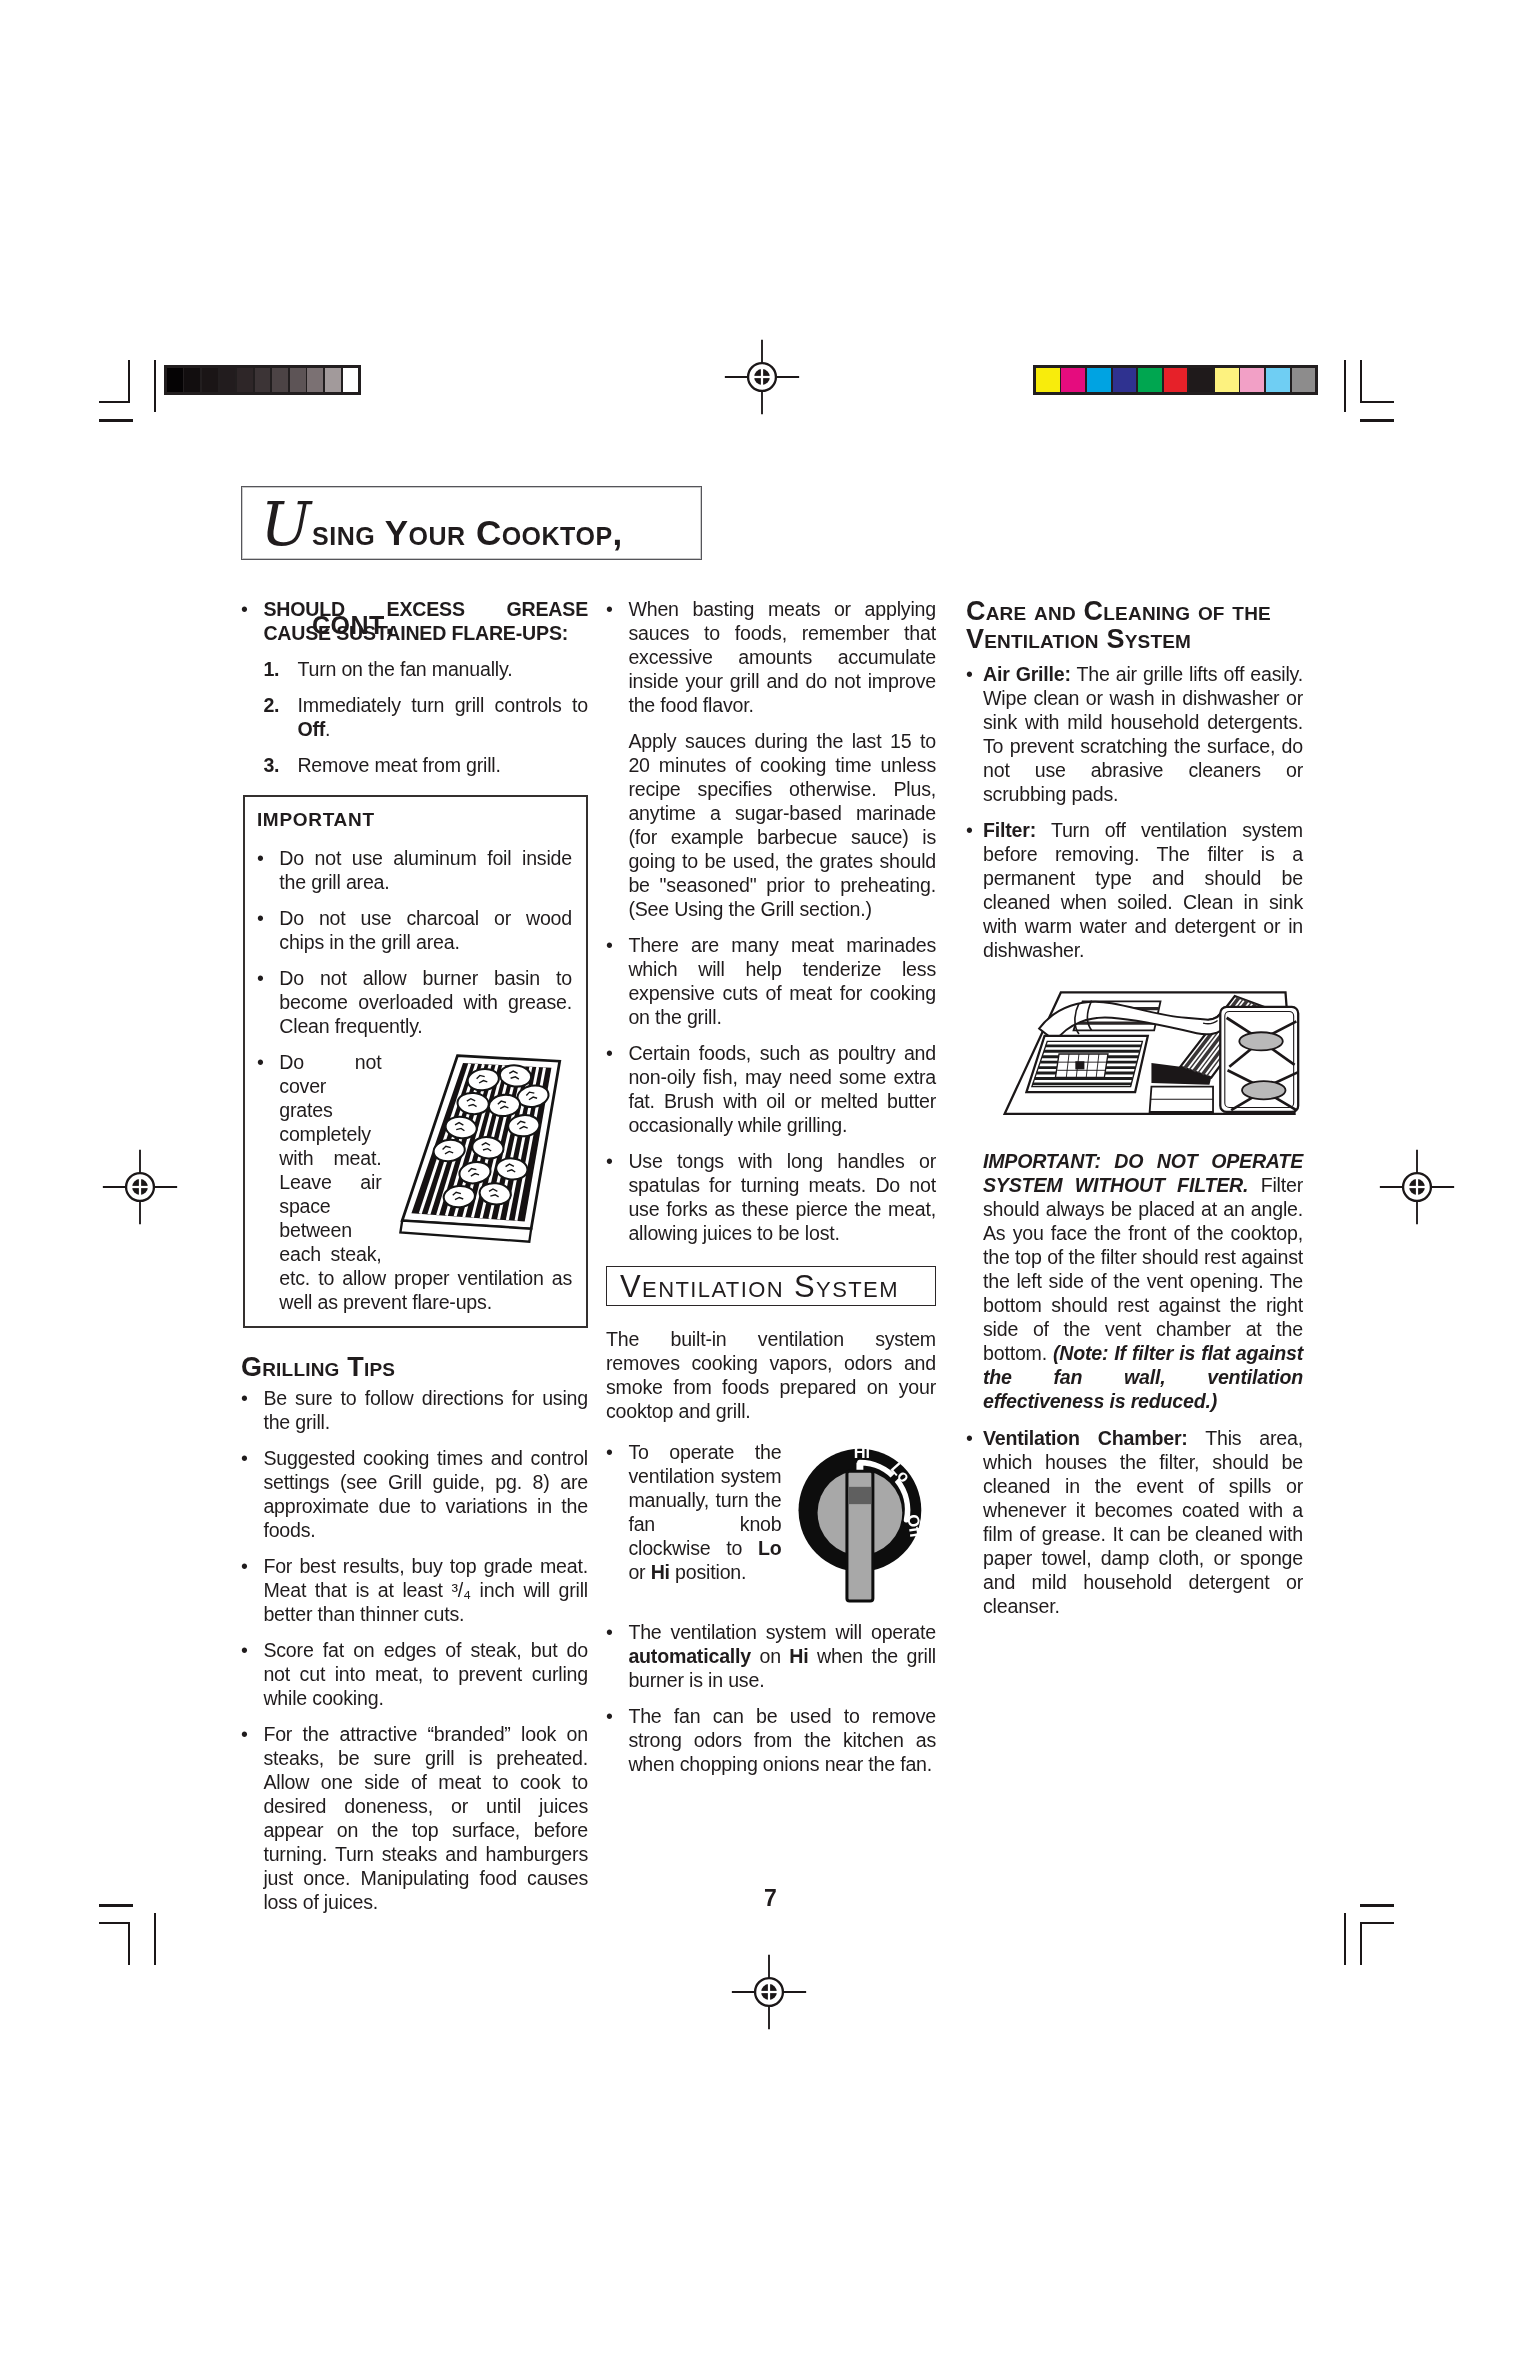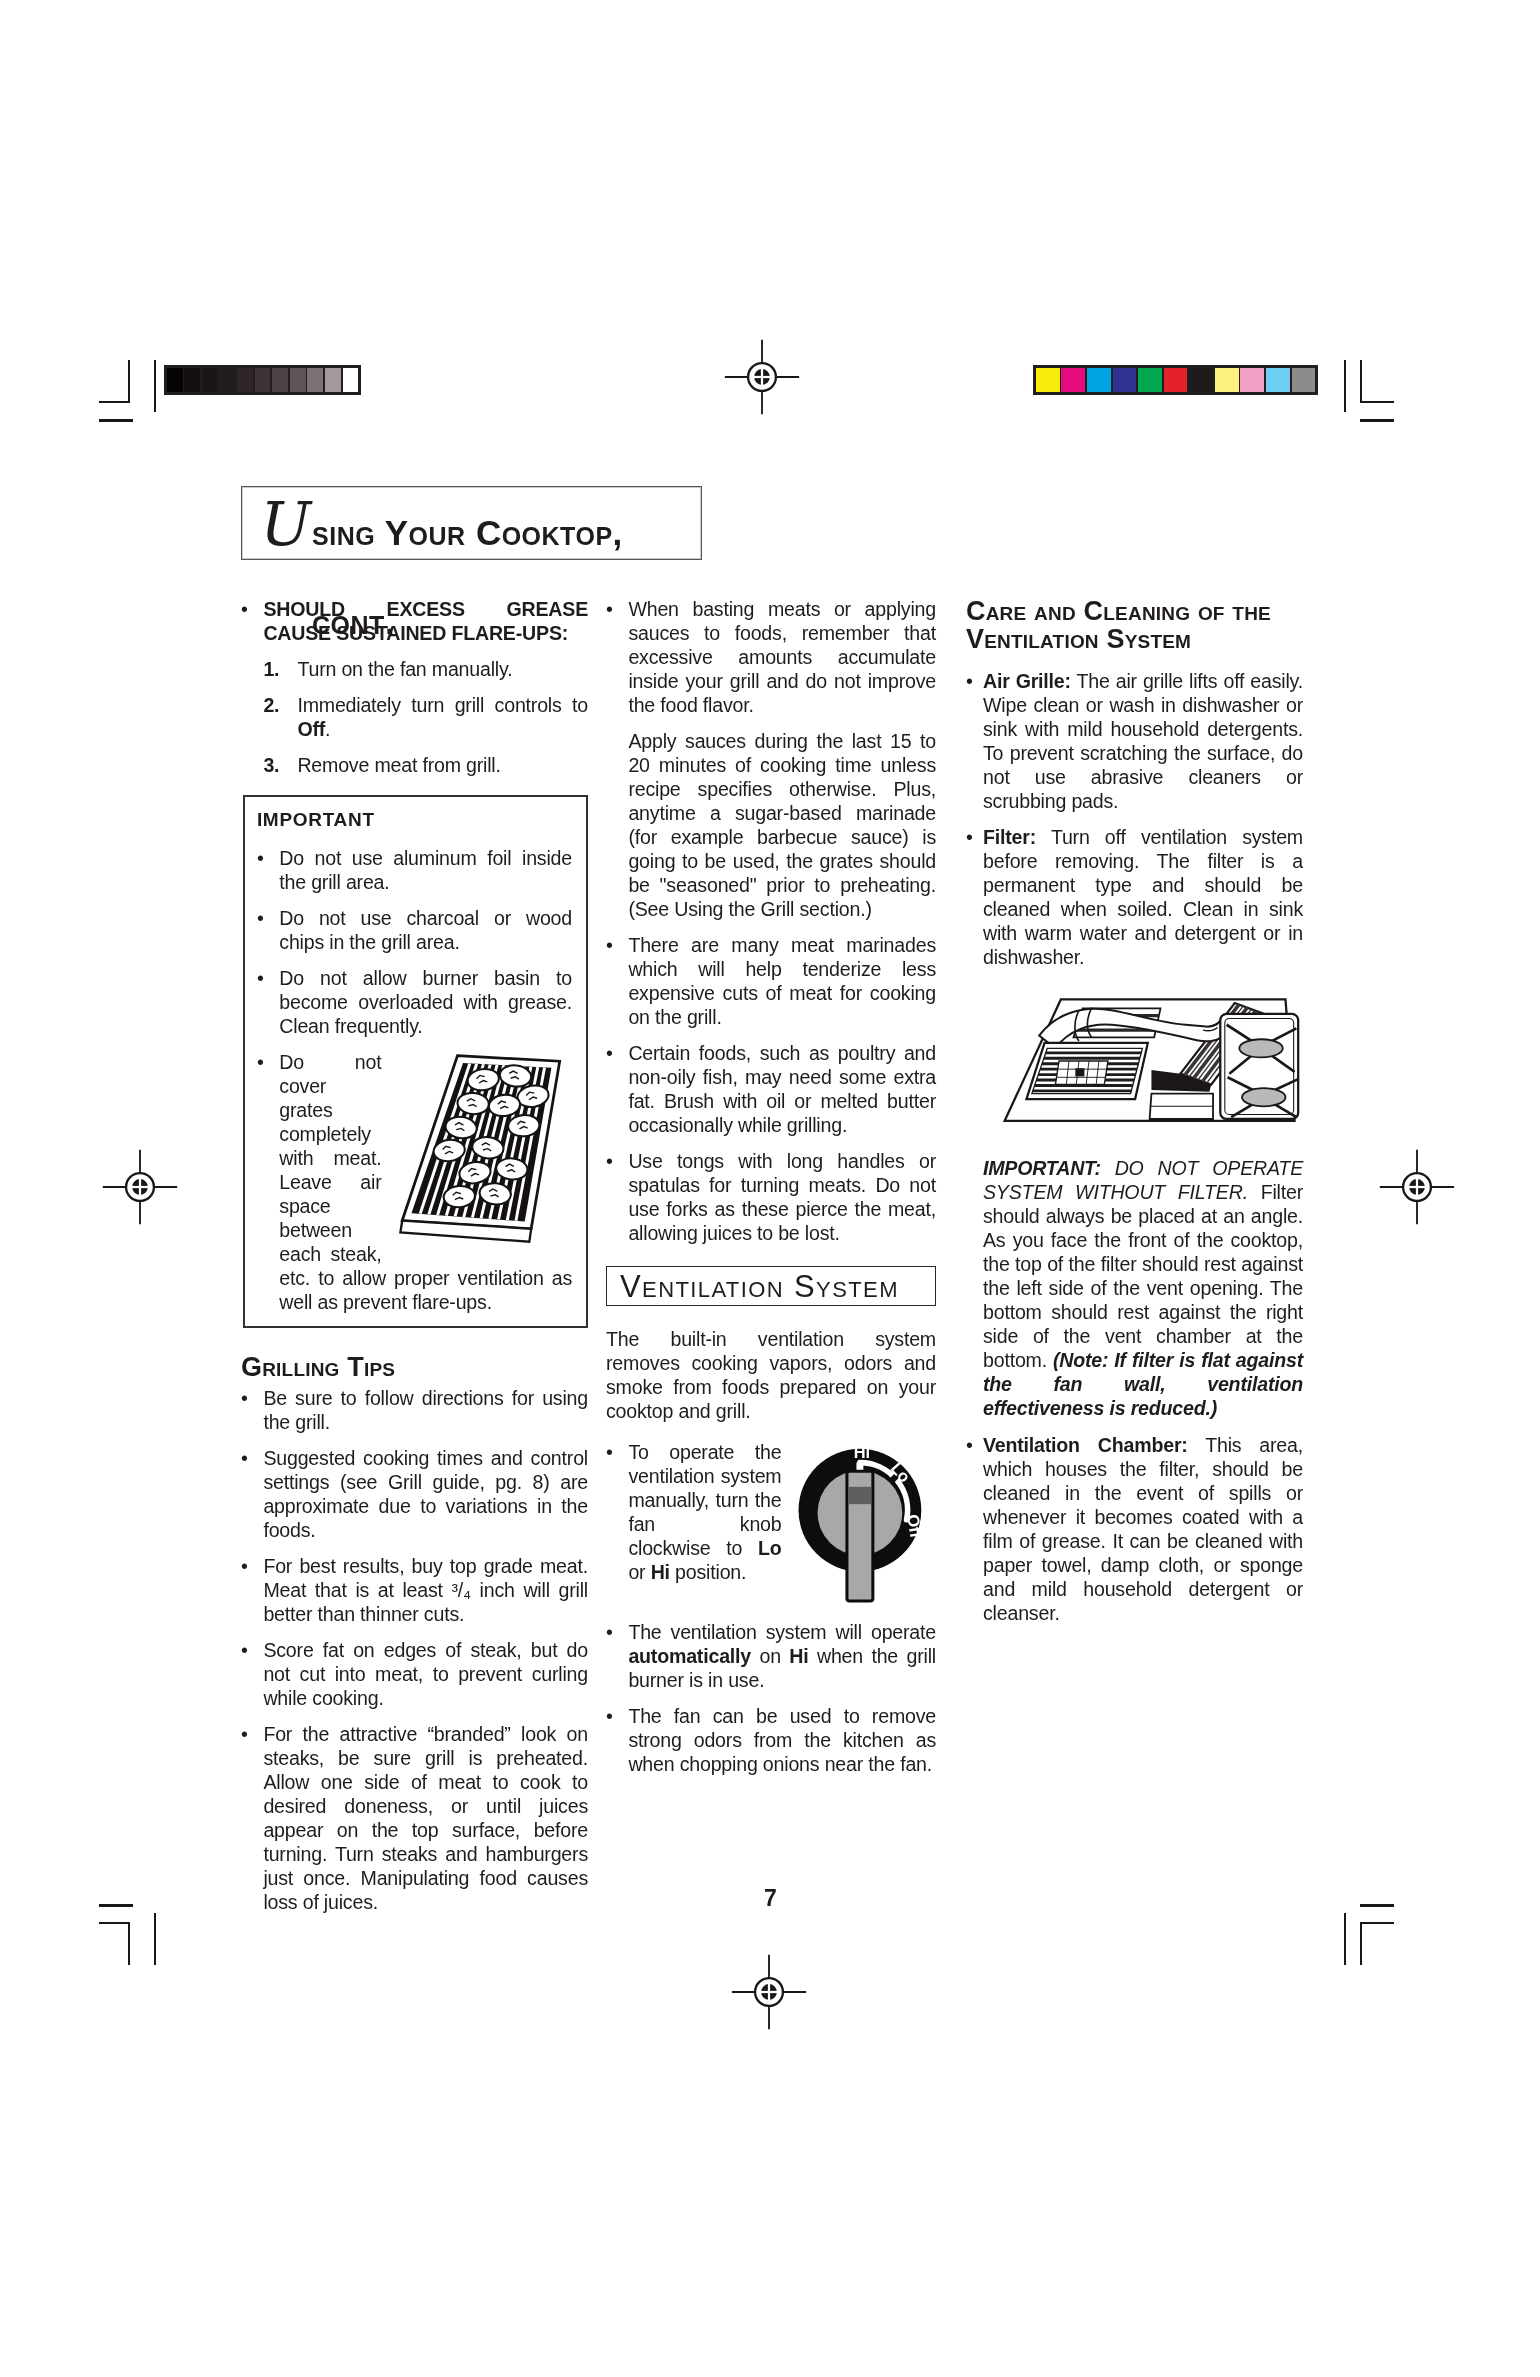--- a/index.html
+++ b/index.html
@@ -20,28 +20,28 @@
   #col1{left:241px;top:597px;width:347px;}
   #col2{left:606px;top:597px;width:330px;}
   #col3{left:966px;top:597px;width:337px;}
   .li{display:flex;margin-bottom:12px;}
   .li .mk{flex:0 0 22.4px;}
   .li .tx{flex:1 1 auto;text-align:justify;}
   .lead .tx{font-weight:700;}
   .steps{margin-left:22.4px;}
   .steps .mk{flex:0 0 34px;font-weight:700;}
   .s-b{font-weight:700;}
-  .s-i{font-style:italic;}
+  .s-i{font-style:italic;font-weight:bold;}
   .s-bi{font-weight:700;font-style:italic;}
   .imp-box{border:2.8px solid #34302f;margin:17.7px 0 0 1.9px;padding:7.5px 14px 0 12px;}
   .imp-head{font-size:19px;font-weight:700;letter-spacing:0.7px;margin:3.7px 0 14px 0;}
   .grill-fig{float:right;width:183px;height:198px;margin:1.9px 0 3.7px 7.5px;}
   .sc-head{font-weight:700;font-variant:small-caps;font-size:27px;letter-spacing:0.2px;line-height:28px;}
   .tips-head{margin:25px 0 5px 0;}
-  .care-head{margin:0 0 16px 0;}
+  .care-head{margin:0 0 9px 0;}
   .vent-box{border:1.9px solid #2b2728;box-sizing:border-box;width:330px;padding:8.4px 13px 6.5px 13px;margin:20.5px 0 20.5px 0;
             font-variant:small-caps;font-size:31px;letter-spacing:1.4px;font-weight:400;}
   .knob-fig{float:right;width:147px;height:170px;margin:-3.7px 0 1.9px 7.5px;}
   .cont-para{margin:0 0 12px 22.4px;text-align:justify;}
   #col3 .li .mk{flex:0 0 17px;}
   .cooktop-fig{display:block;width:308px;height:160px;margin:11.2px 0 13px 26px;}
   .imp-para{margin:15px 0 13px 0;padding-left:17px;text-align:justify;}
   .page-num{position:absolute;left:0;top:1885px;width:1541px;text-align:center;font-size:23px;font-weight:700;}
 </style>
 </head>

